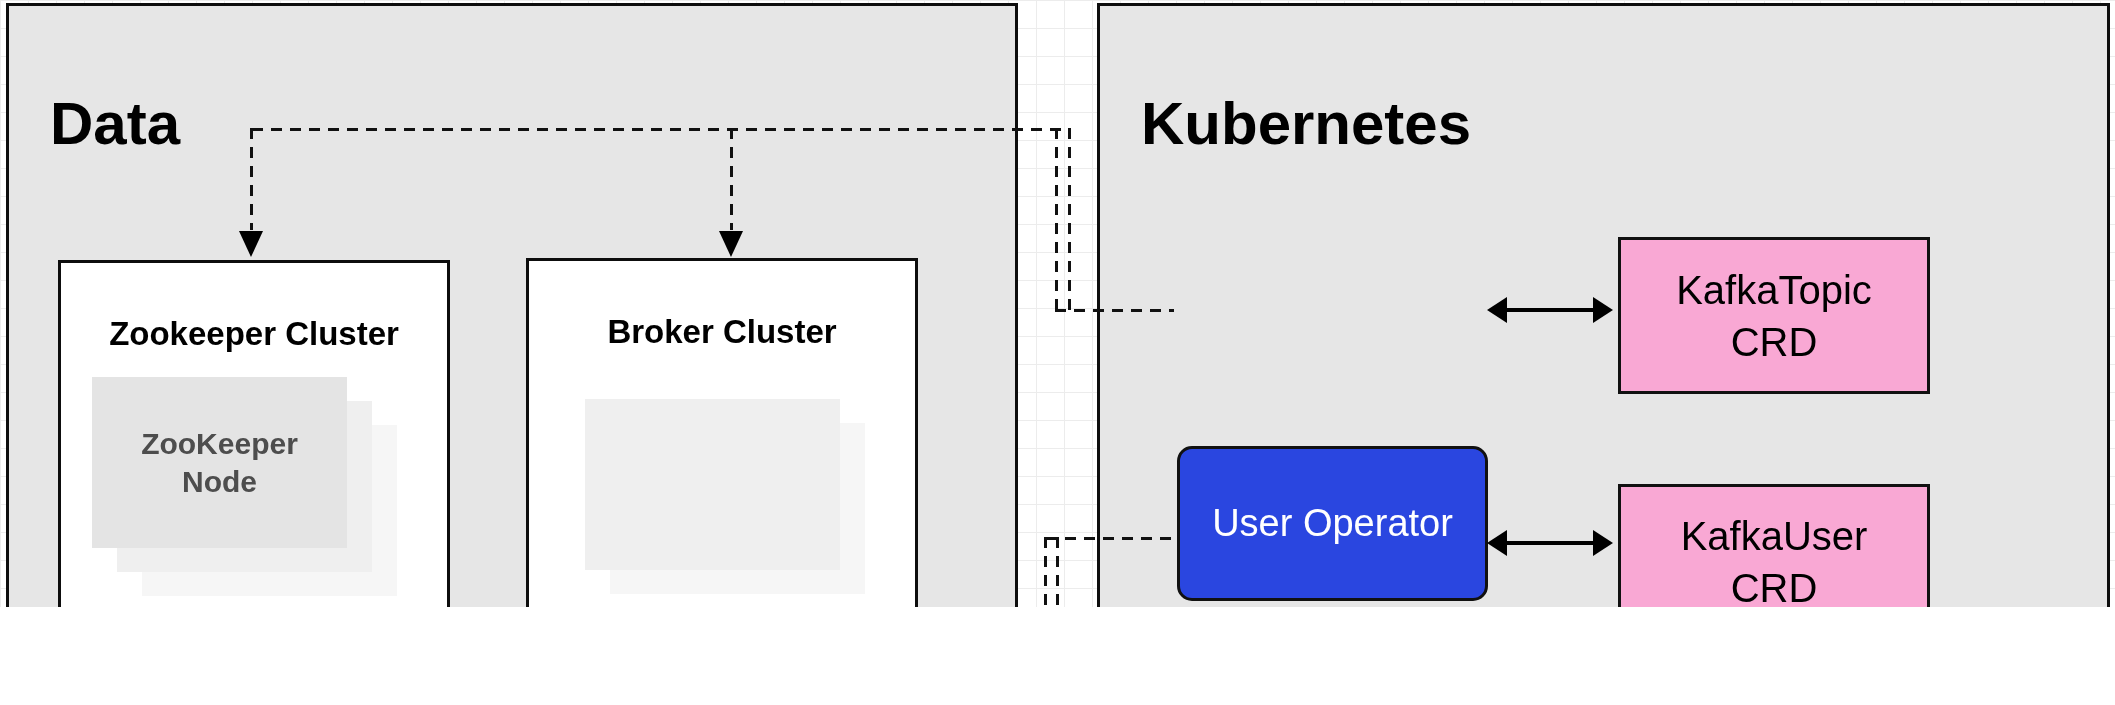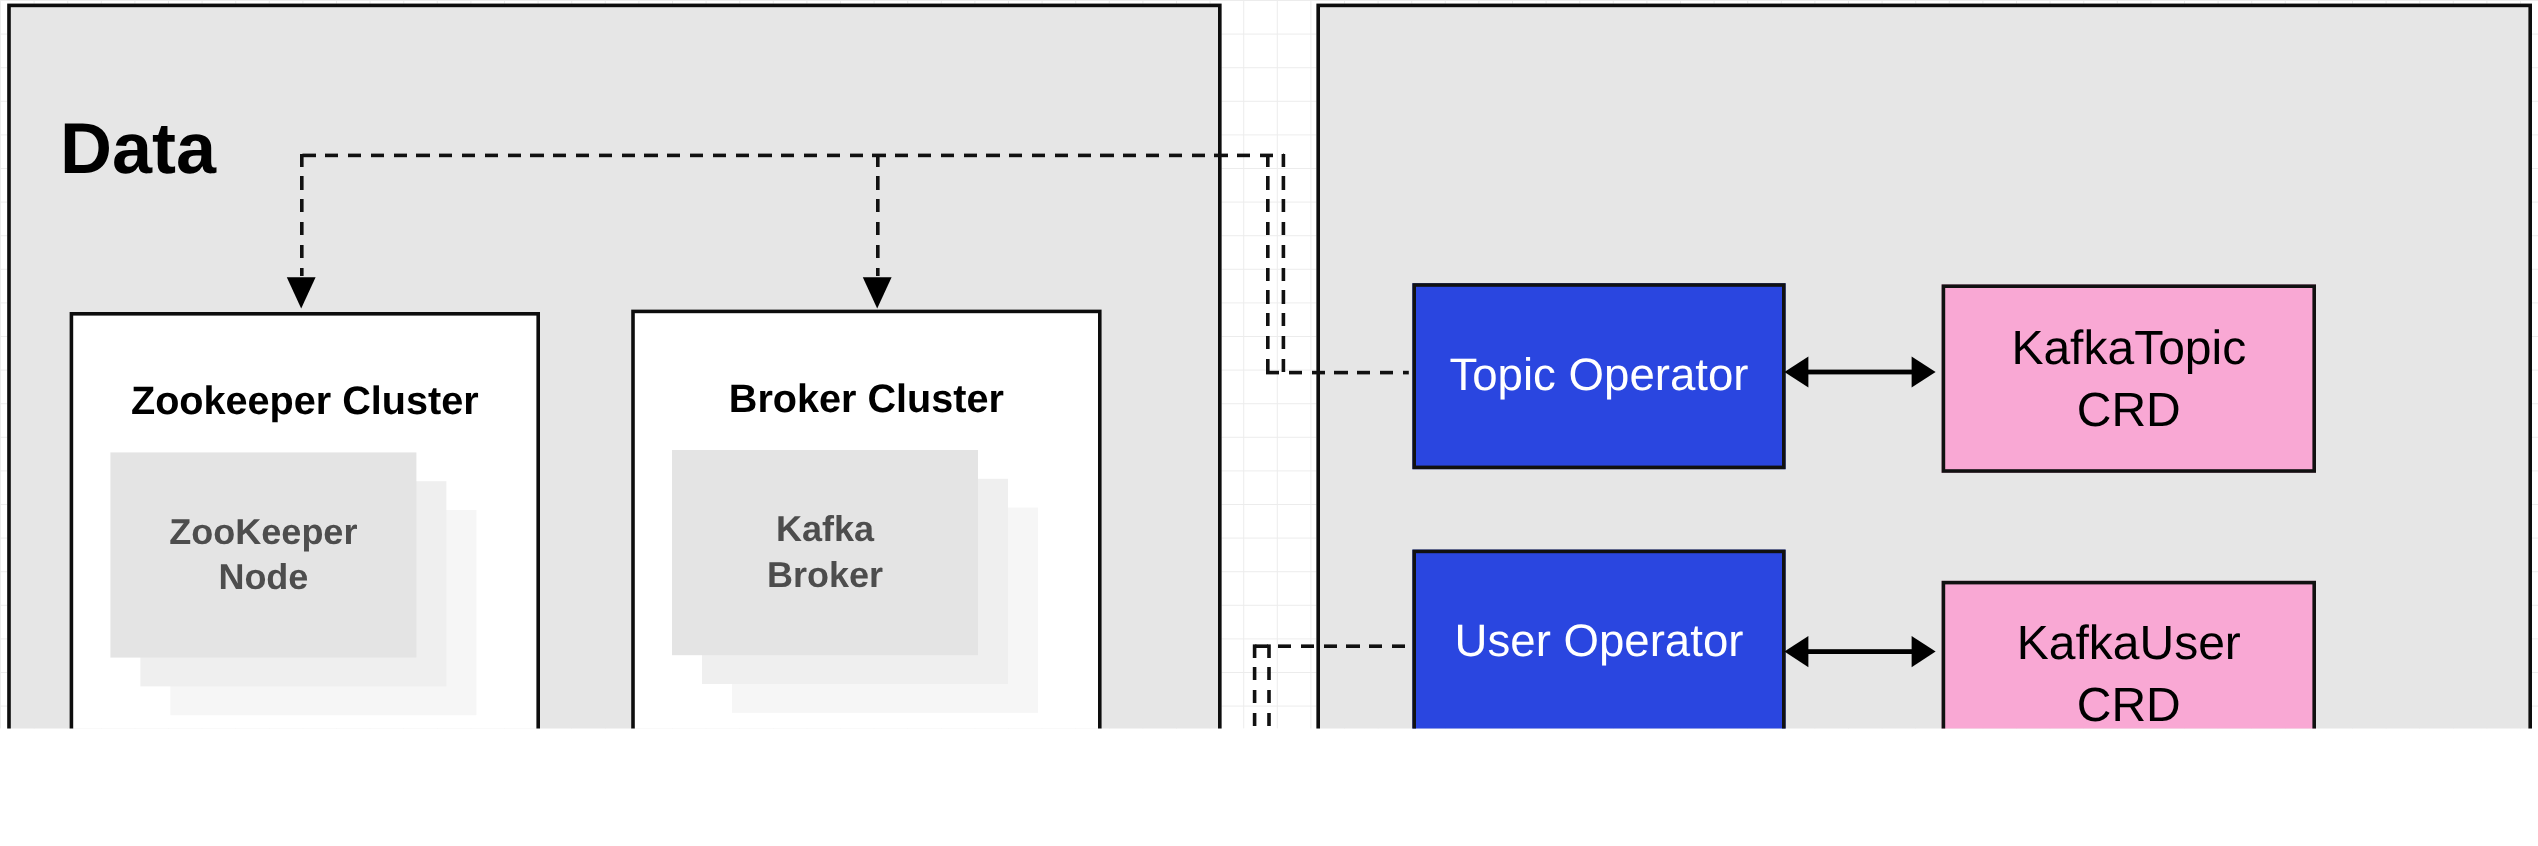--- a/index.html
+++ b/index.html
@@ -56,21 +56,21 @@
   .node-label{
     font-size:30px;font-weight:600;color:#4d4d4d;
     text-align:center;line-height:1.25;white-space:pre-line;
   }
   .operator-box{
     position:absolute;width:311px;
     background:#2a46e0;border:3px solid #111;box-sizing:border-box;
     display:flex;align-items:center;justify-content:center;
   }
   .op-topic{left:77px;top:230px;height:155px;}
-  .op-user{left:77px;top:452px;height:155px;}
+  .op-user{left:77px;top:440px;height:155px;border-radius:15px;}
   .operator-label{
     color:#ffffff;font-size:38px;font-weight:400;white-space:nowrap;
   }
   .crd-box{
     position:absolute;width:312px;
     background:#f9a8d4;border:3px solid #111;box-sizing:border-box;
     display:flex;align-items:center;justify-content:center;
   }
   .crd-topic{left:518px;top:231px;height:157px;}
   .crd-user{left:518px;top:478px;height:156px;}
@@ -121,32 +121,26 @@
       <div class="stack-box stack-front zk-front">
         <div class="node-label">ZooKeeper
 Node</div>
       </div>
     </div>
 
     <div class="cluster-box cluster-kafka">
       <div class="cluster-title">Broker Cluster</div>
       <div class="stack-box stack-back zk-back"></div>
       <div class="stack-box stack-mid zk-mid"></div>
-      <div class="stack-box stack-front zk-front">
-        <div class="node-label">Kafka
-Broker</div>
-      </div>
     </div>
   </div>
 
   <div class="panel panel-k8s">
+    <div class="panel-title">Kubernetes</div>
 
-    <div class="operator-box op-topic">
-      <div class="operator-label">Topic Operator</div>
-    </div>
 
     <div class="operator-box op-user">
       <div class="operator-label">User Operator</div>
     </div>
 
     <div class="crd-box crd-topic">
       <div class="crd-label">KafkaTopic
 CRD</div>
     </div>
 

